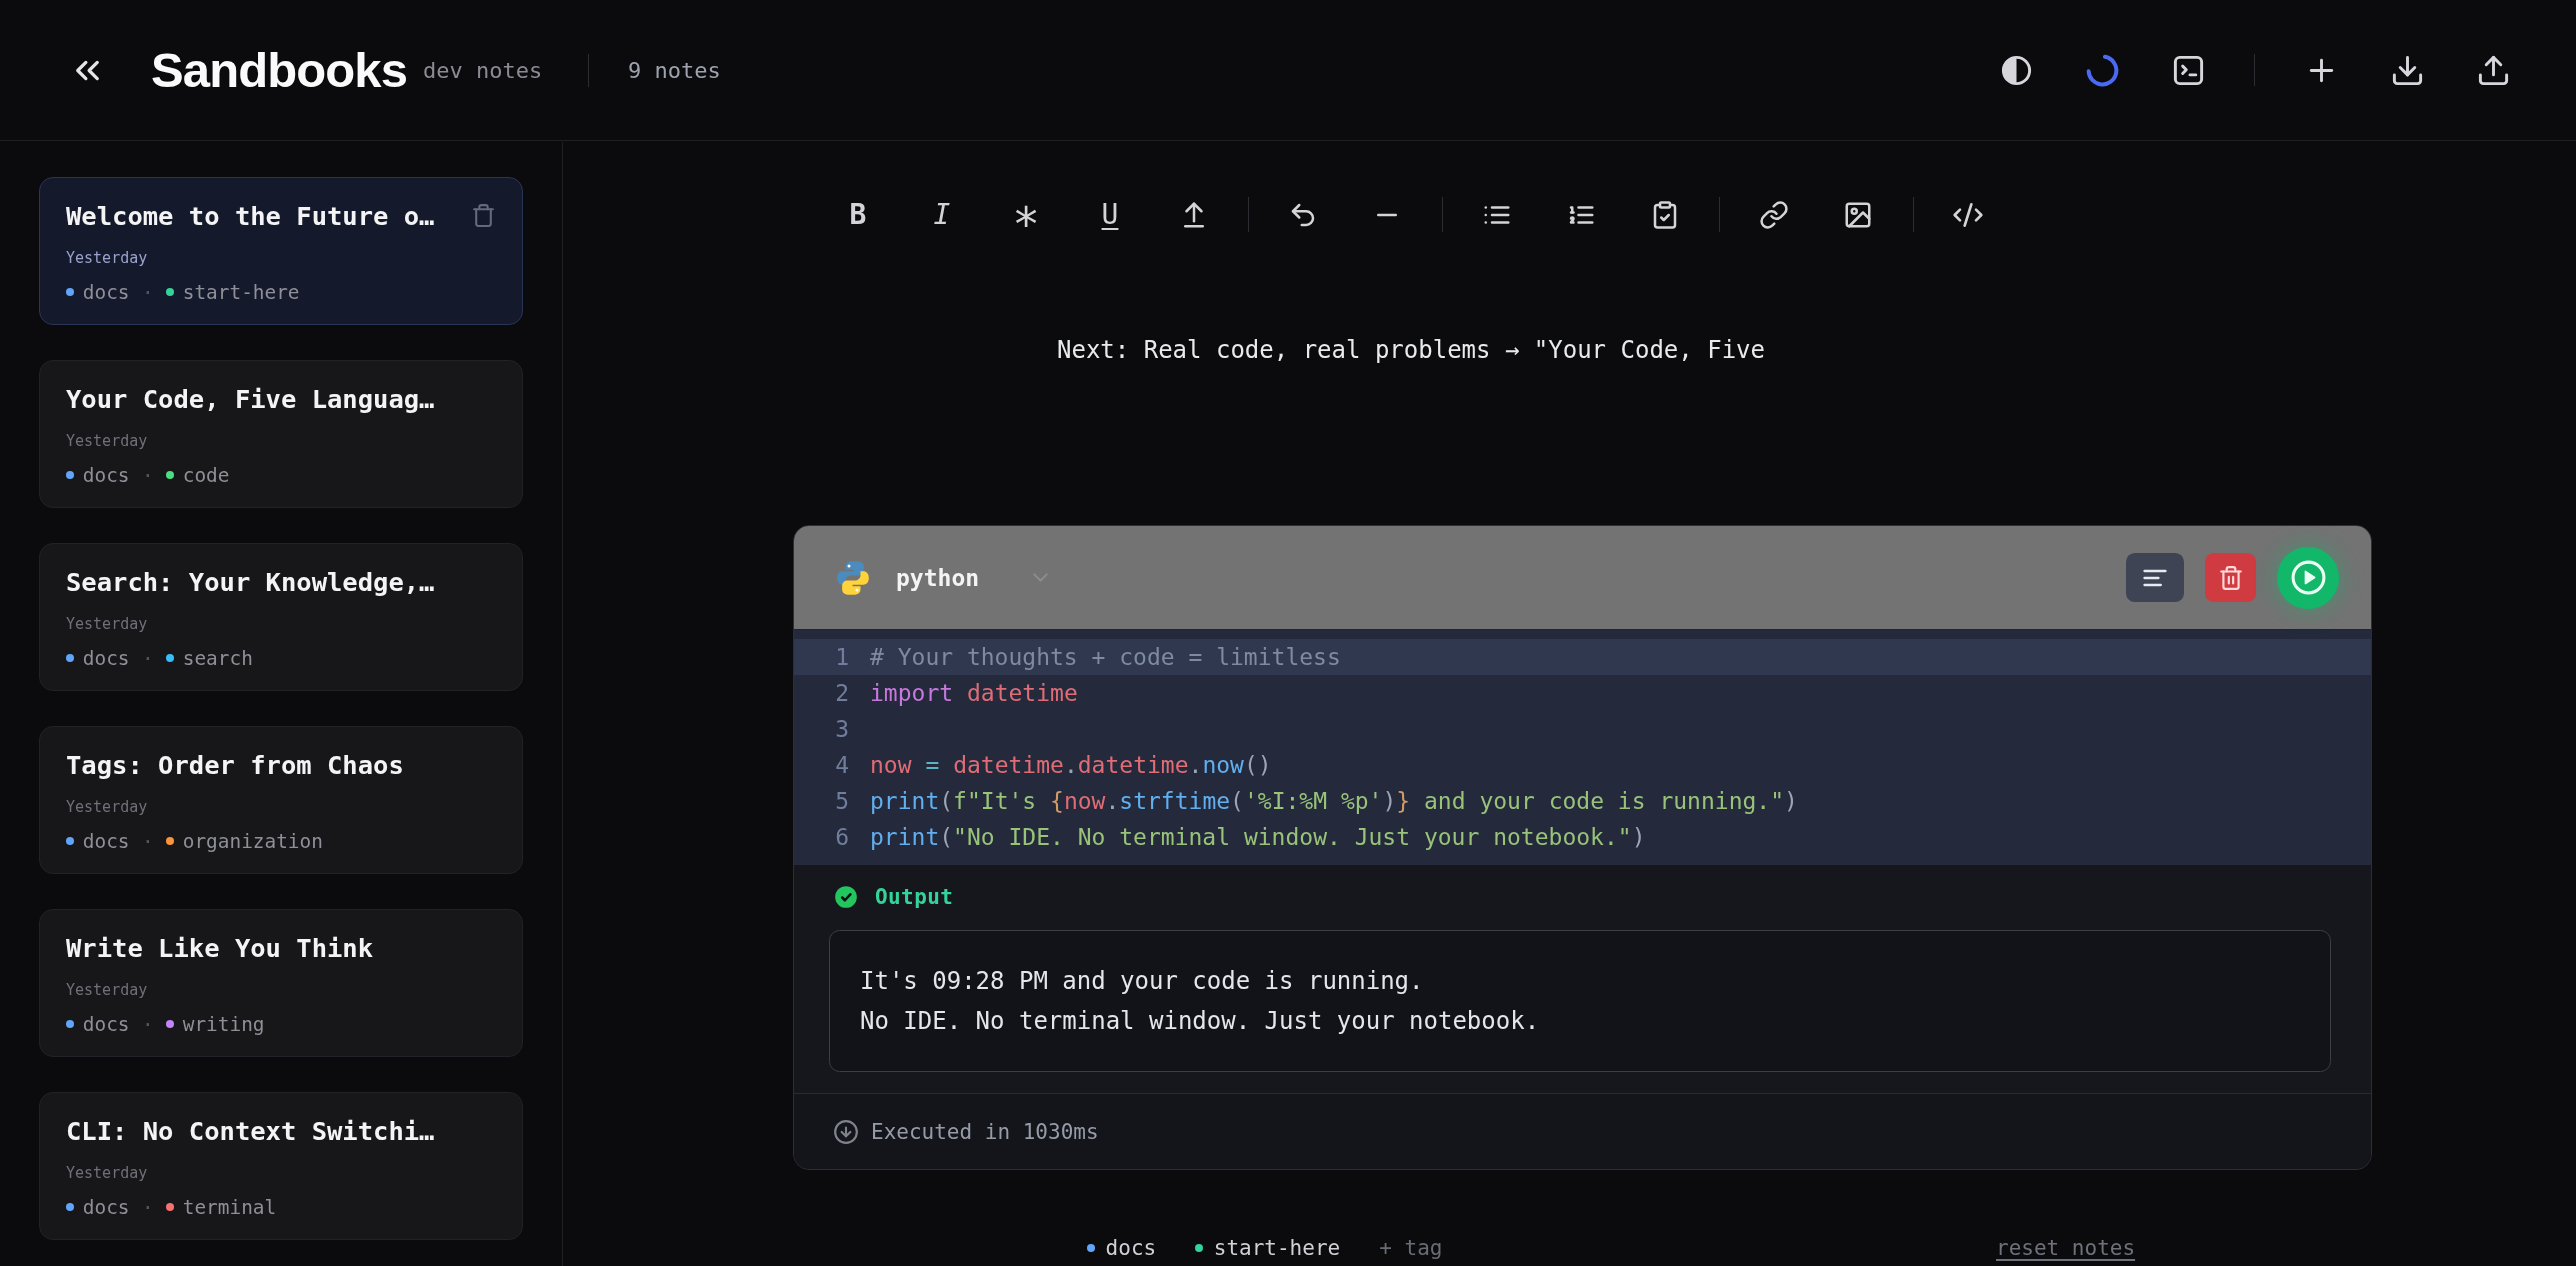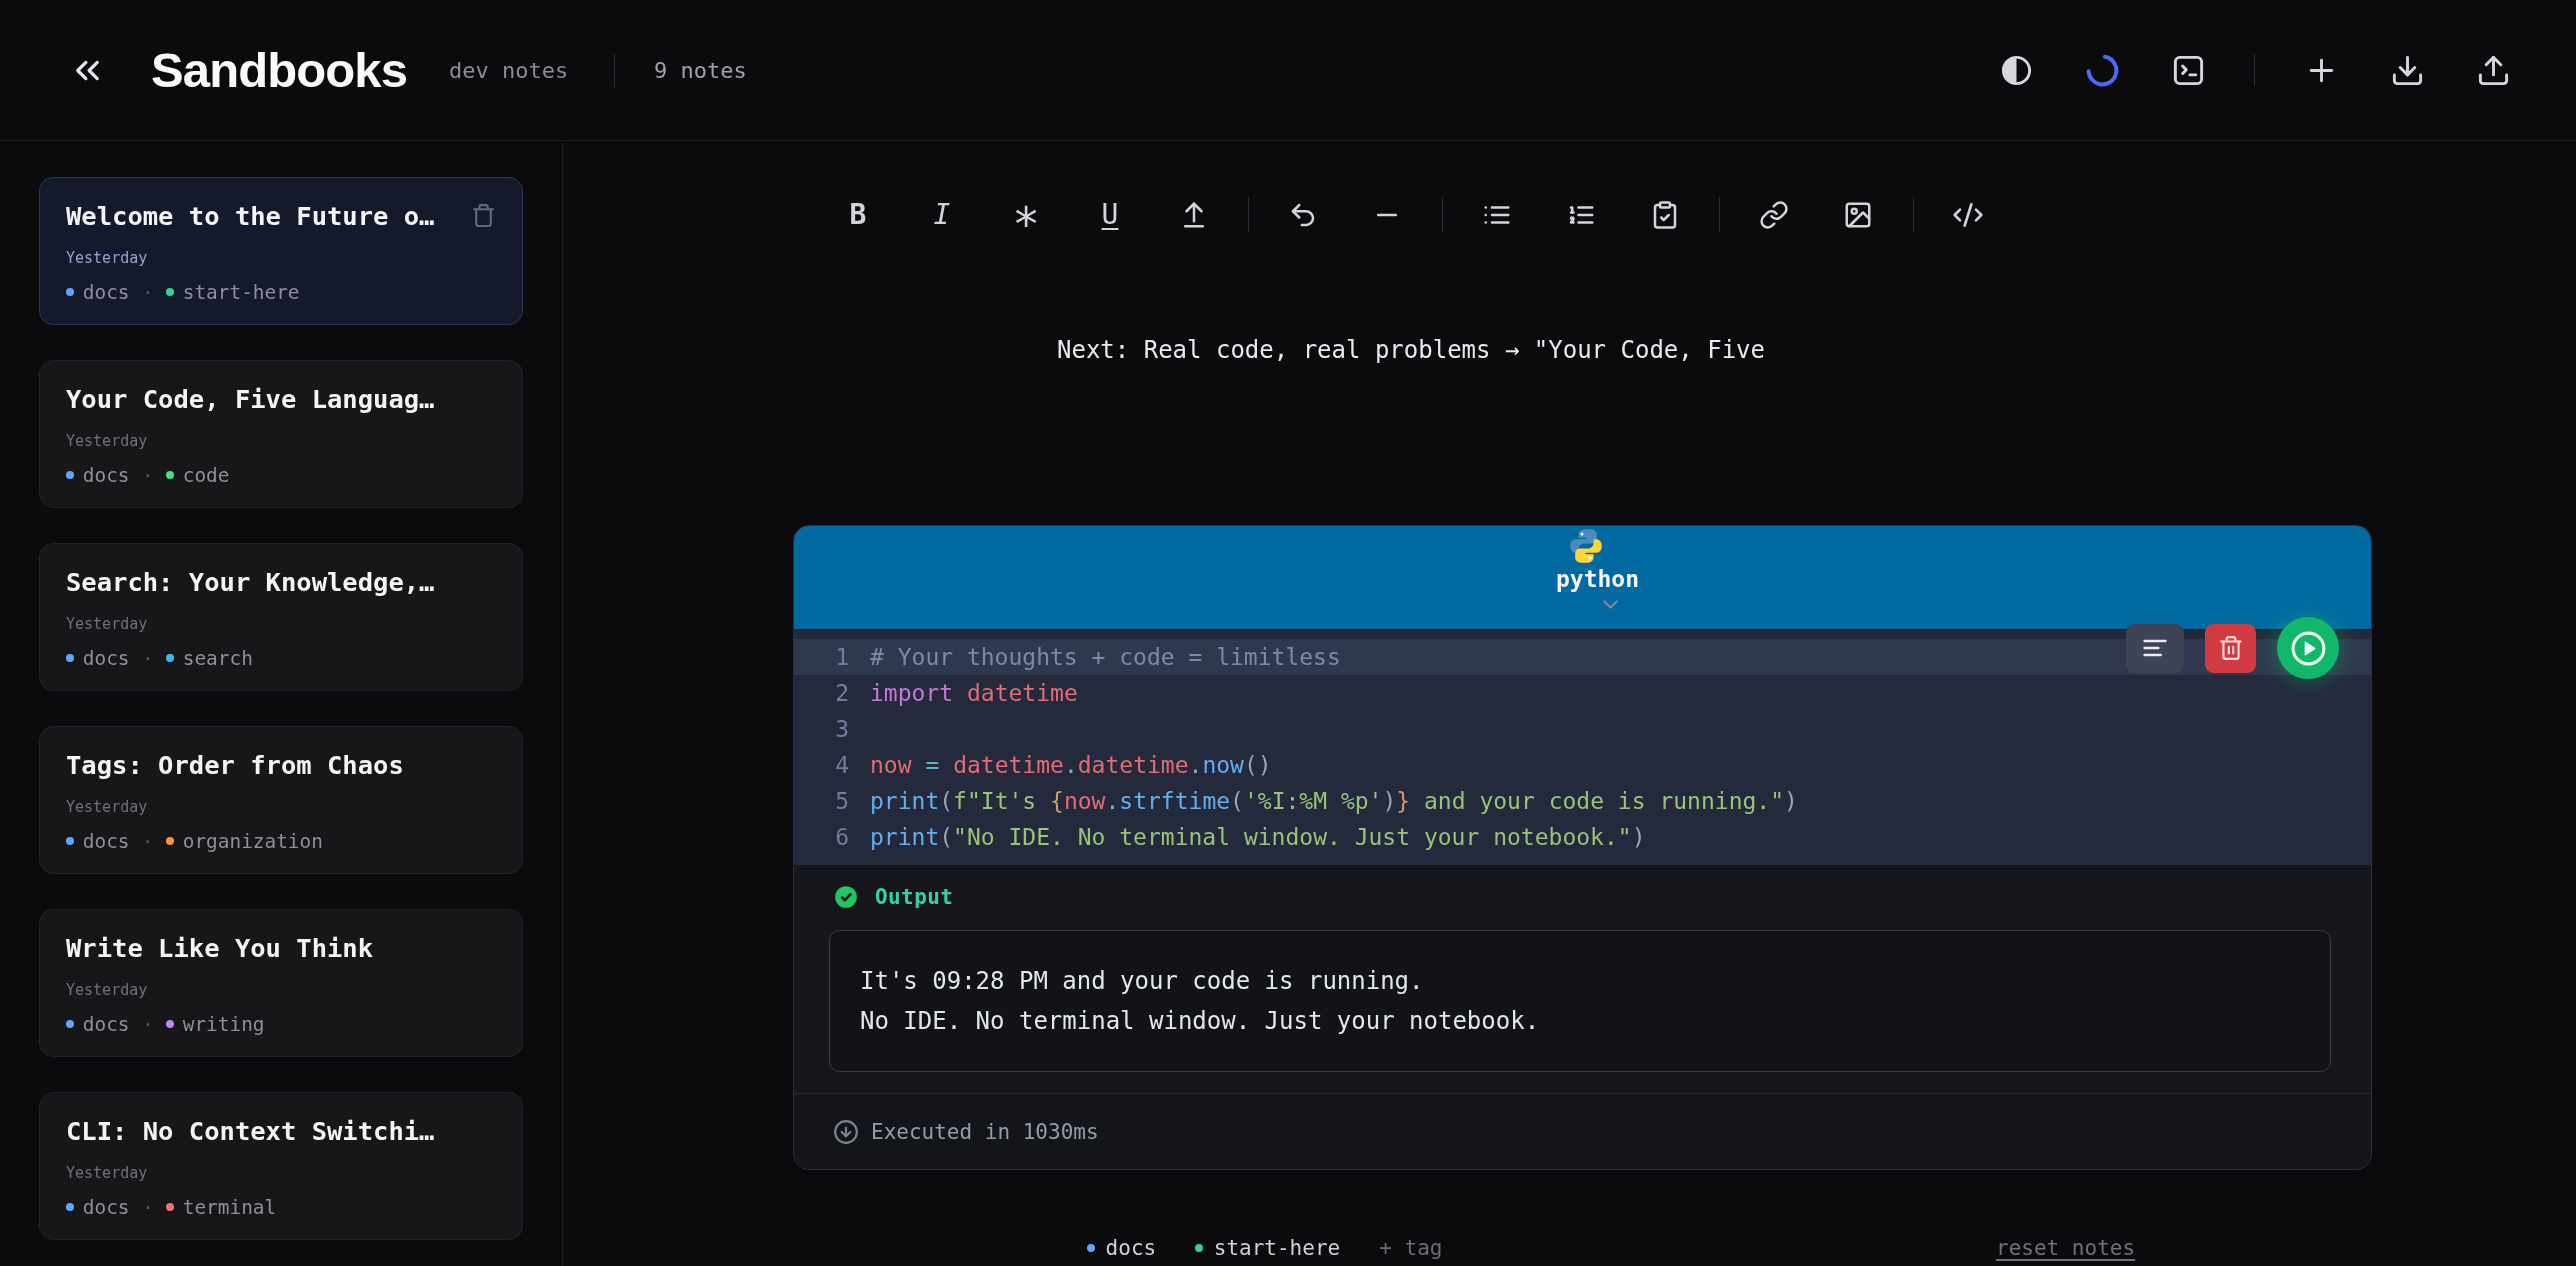--- a/index.html
+++ b/index.html
@@ -8,21 +8,21 @@
        font-family:"DejaVu Sans Mono",monospace;overflow:hidden;}
   [data-interactable="true"]{cursor:pointer;}
   .ic{fill:none;stroke:currentColor;stroke-width:2;stroke-linecap:round;stroke-linejoin:round;}
 
   
   .header{position:absolute;top:0;left:0;right:0;height:141px;border-bottom:0.9px solid #1f1f24;
           display:flex;align-items:center;box-sizing:border-box;}
   .back-btn{margin-left:63px;width:49px;height:49px;display:flex;align-items:center;justify-content:center;color:#e6e6ea;}
   .app-title{margin-left:39px;font-family:"Liberation Sans",sans-serif;font-weight:700;font-size:49px;
              color:#fafafa;letter-spacing:-0.9px;}
-  .app-subtitle{margin-left:42px;font-size:22px;color:#8b8b94;}
+  .app-subtitle{margin-left:16px;font-size:22px;color:#8b8b94;}
   .hdiv{width:0.9px;height:33px;background:#2c2c33;margin-left:46px;}
   .notes-count{margin-left:39px;font-size:22px;color:#9ca3af;}
   .header-right{margin-left:auto;margin-right:63px;display:flex;align-items:center;gap:46px;}
   .hbtn{width:40px;height:40px;display:flex;align-items:center;justify-content:center;color:#d6d6dc;}
   .hdiv2{width:0.9px;height:32px;background:#2c2c33;}
 
   
   .sidebar{position:absolute;top:142px;left:0;width:563px;bottom:0;border-right:0.9px solid #1f1f24;
            padding:35px 39px;box-sizing:border-box;overflow:hidden;}
   .note-card{background:#17171a;border:0.9px solid #212127;border-radius:14px;padding:23px 26px;
@@ -50,22 +50,22 @@
   .tb-asterisk{font-size:46px;line-height:0;transform:translateY(8.8px);}
   .tb-underline{text-decoration:underline;text-underline-offset:4.4px;}
 
   .editor-clip{position:absolute;left:493px;top:130px;width:889px;height:104px;overflow:hidden;
                font-size:24px;line-height:39px;color:#e8eaed;}
   .editor-inner{margin-top:-19.4px;white-space:pre-wrap;}
 
   
   .code-card{position:absolute;left:229px;top:383px;width:1579px;height:645px;background:#16171c;
              border:0.9px solid #2e2e36;border-radius:16px;box-sizing:border-box;overflow:hidden;}
-  .code-header{height:104px;background:#0369a1;border-bottom:0.9px solid #24242c;display:flex;
-               align-items:center;padding:0 32px 0 39px;box-sizing:border-box;flex-direction:column;}
+  .code-header{height:104px;background:#737373;border-bottom:0.9px solid #24242c;display:flex;
+               align-items:center;padding:0 32px 0 39px;box-sizing:border-box;}
   .py-logo{display:flex;align-items:center;}
   .lang-label{margin-left:23px;font-size:23px;font-weight:700;color:#f4f4f5;}
   .lang-chevron{margin-left:49px;color:#8b8b94;display:flex;align-items:center;}
   .header-actions{margin-left:auto;display:flex;align-items:center;gap:21px;}
   .btn-gray{width:58px;height:49px;background:#3f4454;border-radius:8.8px;color:#e8eaf2;
             display:flex;align-items:center;justify-content:center;}
   .btn-red{width:51px;height:49px;background:#cf3b41;border-radius:8.8px;color:#ffd9d9;
            display:flex;align-items:center;justify-content:center;}
   .btn-play{width:62px;height:62px;border-radius:50%;background:#12b76a;color:#eafff3;
             display:flex;align-items:center;justify-content:center;

